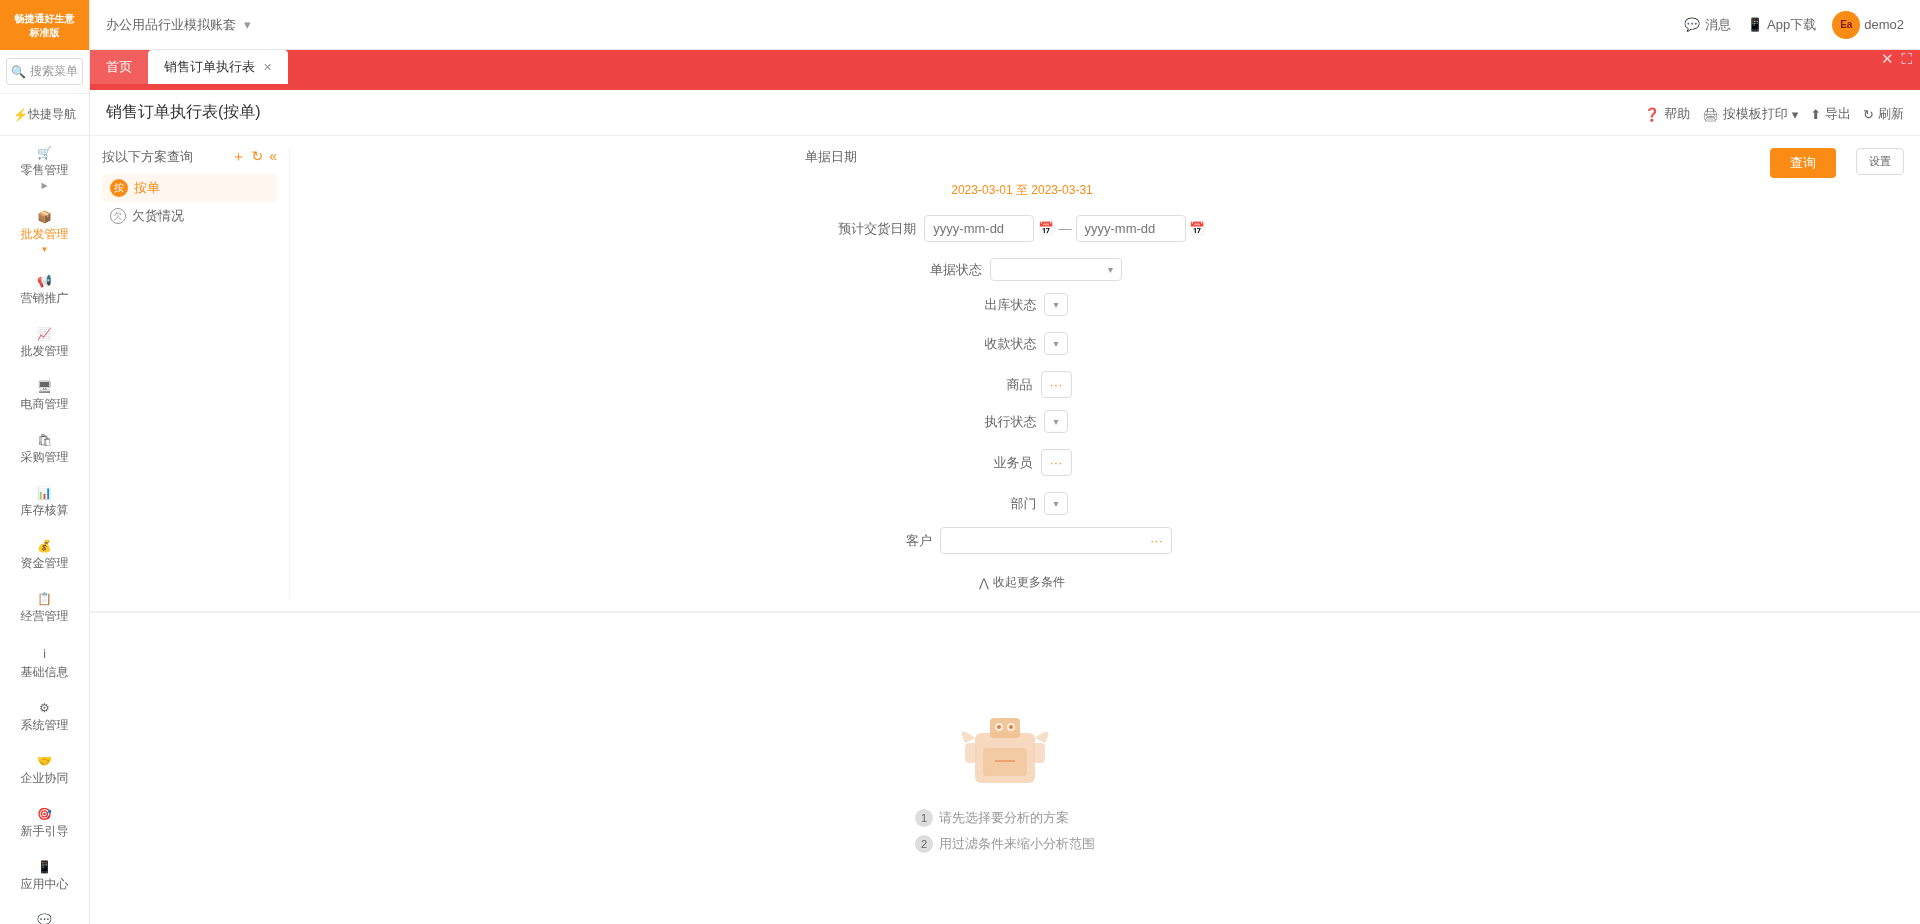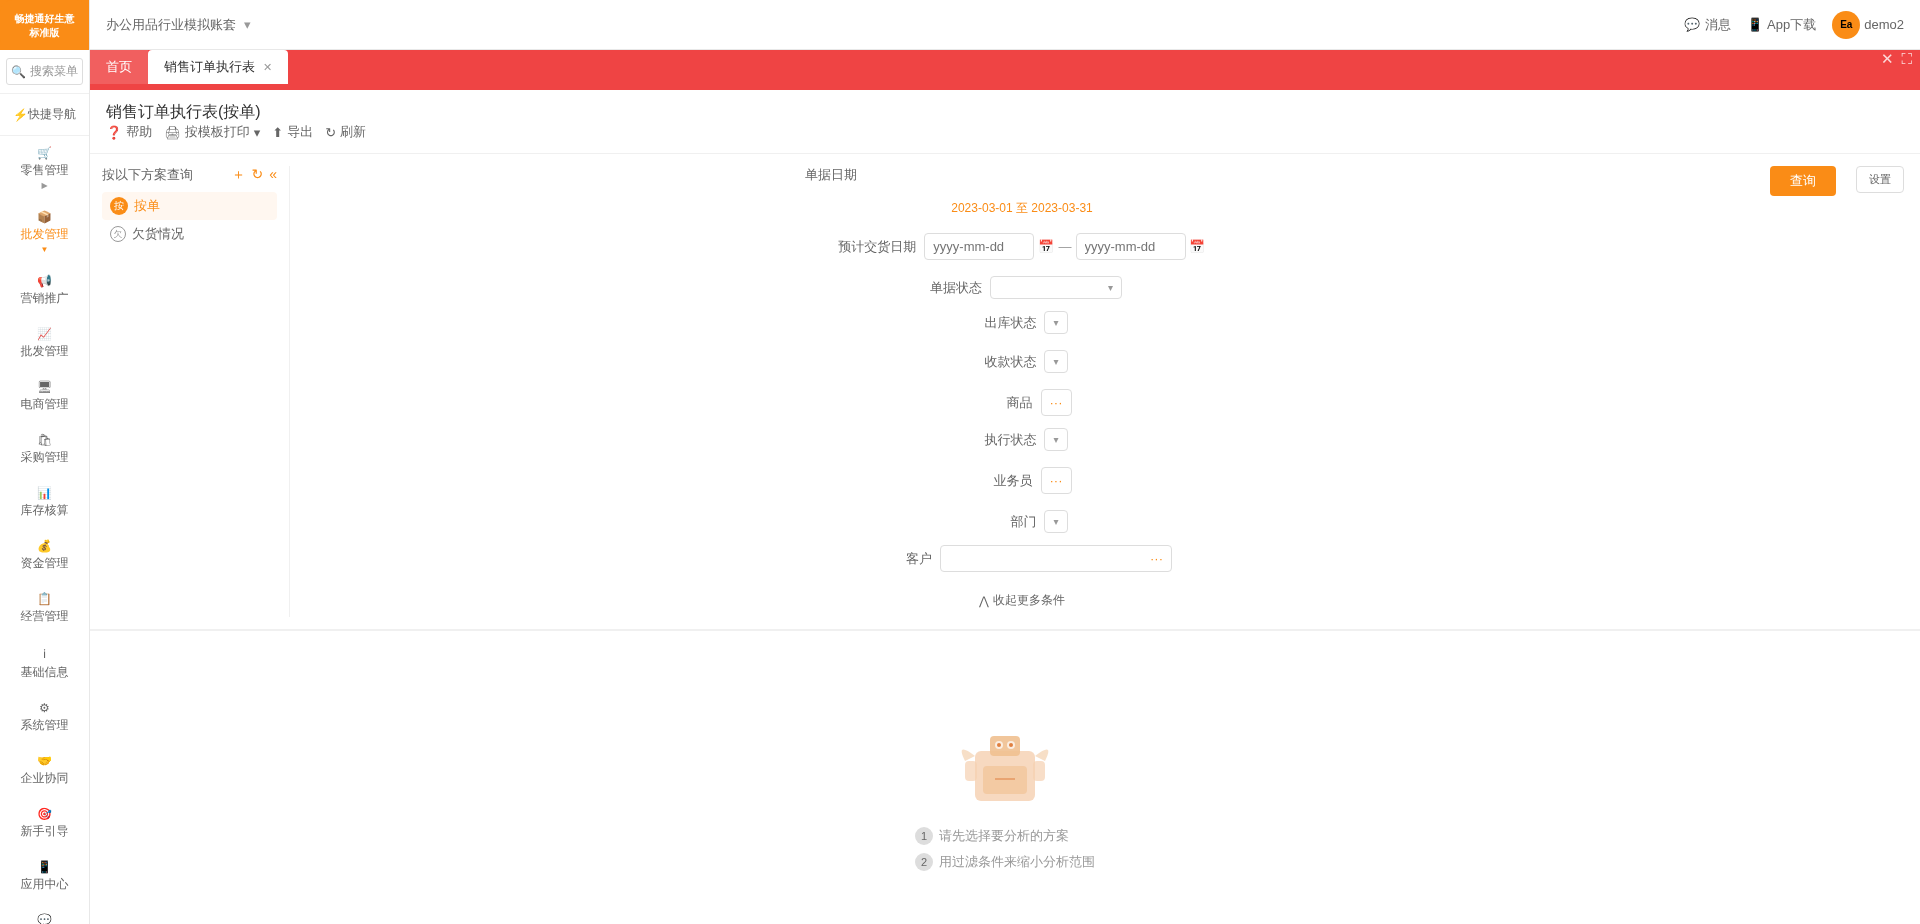--- a/index.html
+++ b/index.html
@@ -17,28 +17,28 @@
     .menu-arrow { font-size: 8px; color: #999; }
 
     
     .main-area { flex: 1; display: flex; flex-direction: column; height: 924px; }
 
     
     .topbar { height: 50px; background: #fff; display: flex; align-items: center; justify-content: space-between; padding: 0 16px; border-bottom: 1px solid #e8e8e8; flex-shrink: 0; }
     .topbar-left { display: flex; align-items: center; gap: 8px; color: #666; font-size: 13px; }
     .topbar-right { display: flex; align-items: center; gap: 16px; }
     .topbar-right-item { display: flex; align-items: center; gap: 4px; cursor: pointer; color: #666; font-size: 13px; }
-    .avatar { width: 28px; height: 28px; border-radius: 50%; background: #fa8c16; display: flex; align-items: center; justify-content: center; color: #000000; font-size: 12px; overflow: hidden; }
+    .avatar { width: 28px; height: 28px; border-radius: 50%; background: #fa8c16; display: flex; align-items: center; justify-content: center; color: #7f1d1d; font-size: 12px; overflow: hidden; }
 
     
     .content { flex: 1; overflow: hidden; background: #f5f5f5; padding: 0; }
     .page { background: #fff; margin: 0; height: 100%; overflow-y: auto; }
 
     
-    .page-header { display: flex; align-items: flex-start; justify-content: space-between; padding: 12px 16px; border-bottom: 1px solid #f0f0f0; flex-direction: column; }
+    .page-header { display: flex; align-items: flex-end; justify-content: space-between; padding: 12px 16px; border-bottom: 1px solid #f0f0f0; }
     .page-title { font-size: 16px; font-weight: 500; color: #333; }
     .page-actions { display: flex; align-items: center; gap: 12px; }
     .page-action-item { display: flex; align-items: center; gap: 4px; cursor: pointer; color: #666; font-size: 13px; }
     .btn-query { background: #fa8c16; color: #fff; padding: 6px 20px; border-radius: 4px; border: none; cursor: pointer; font-size: 13px; }
     .btn-settings { background: #fff; color: #666; padding: 5px 12px; border-radius: 4px; border: 1px solid #ddd; cursor: pointer; font-size: 11px; margin-left: 4px; }
 
     
     .filter-section { display: flex; padding: 12px 0; border-bottom: 1px solid #f0f0f0; }
     .filter-left-panel { width: 200px; min-width: 200px; border-right: 1px solid #f0f0f0; padding: 0 12px; flex-shrink: 0; }
     .filter-panel-header { display: flex; align-items: center; justify-content: space-between; margin-bottom: 8px; color: #666; font-size: 13px; }

